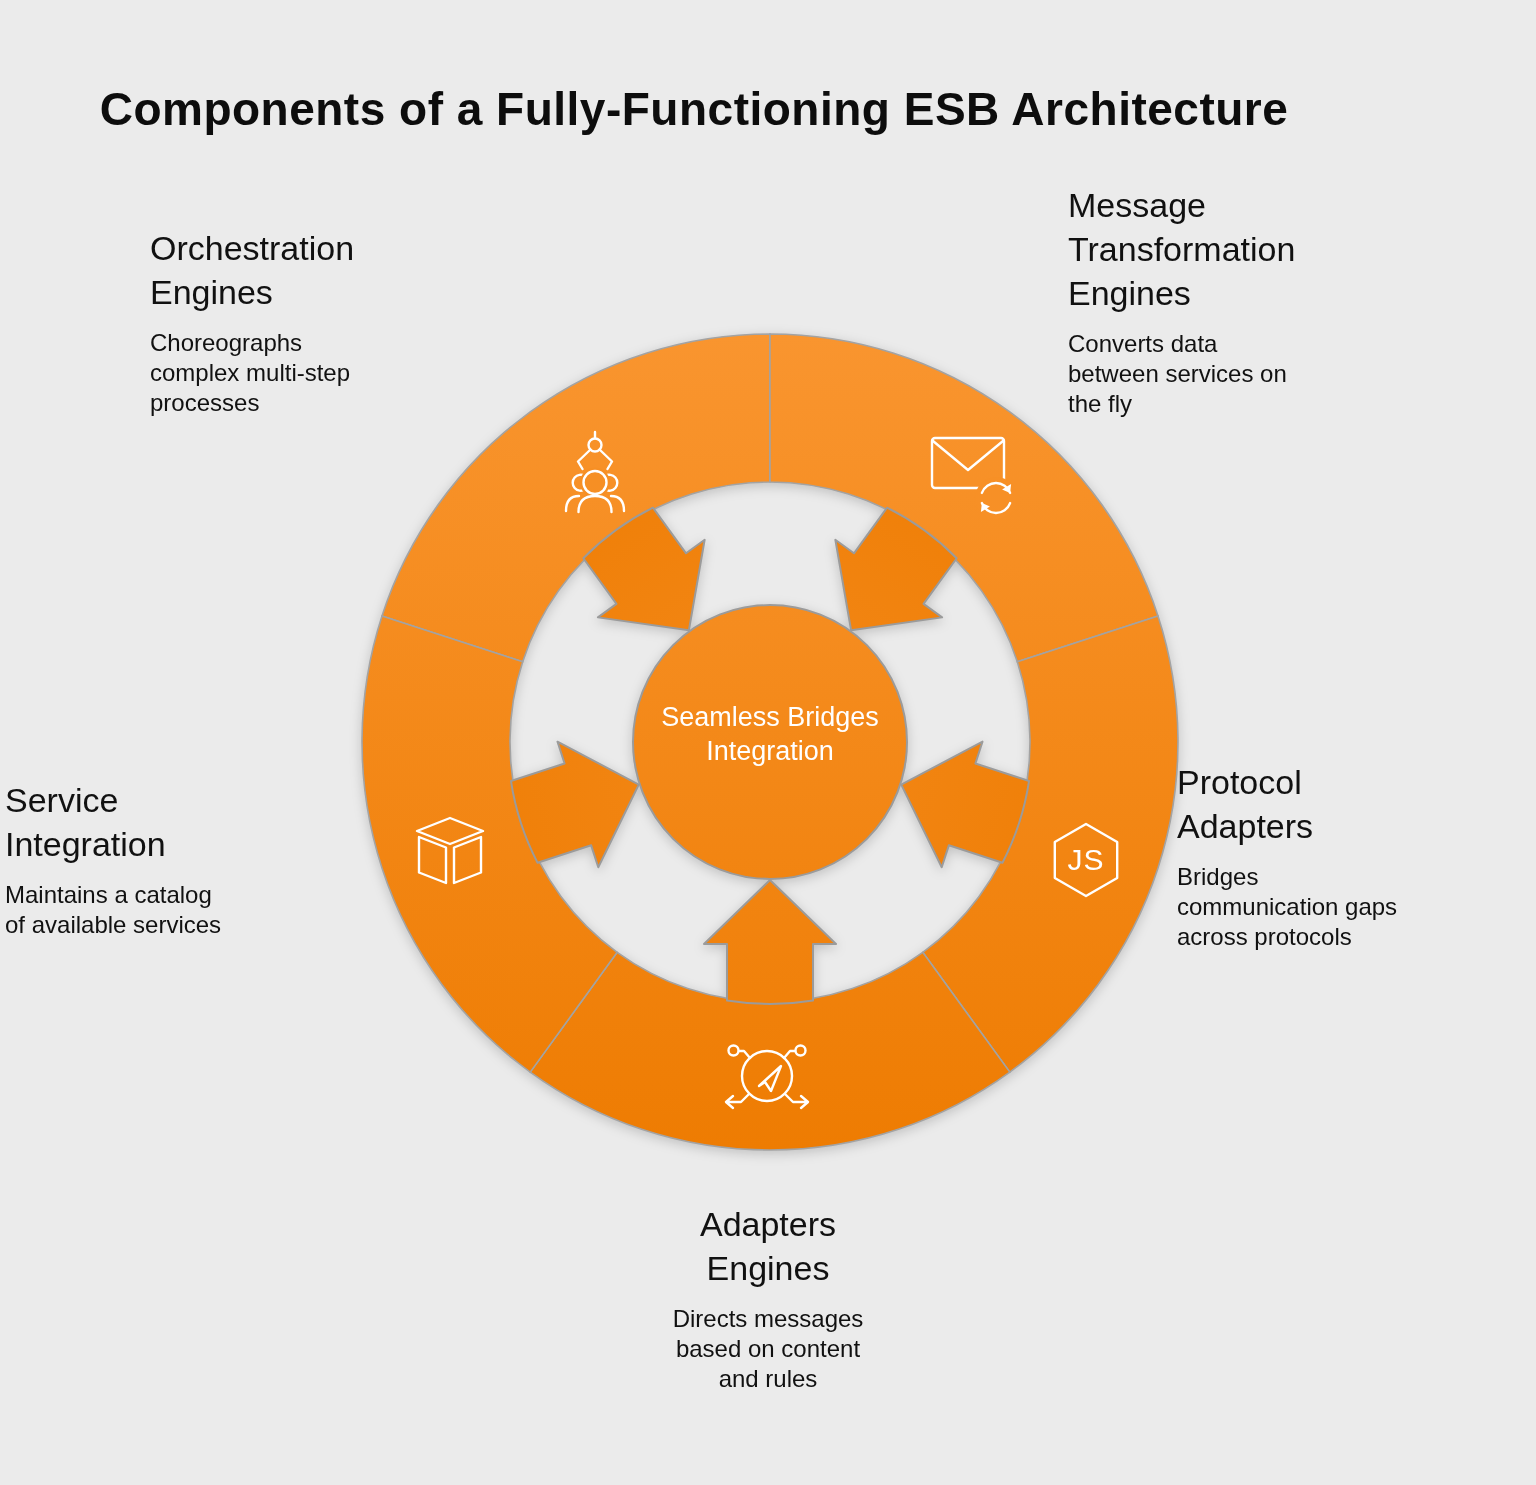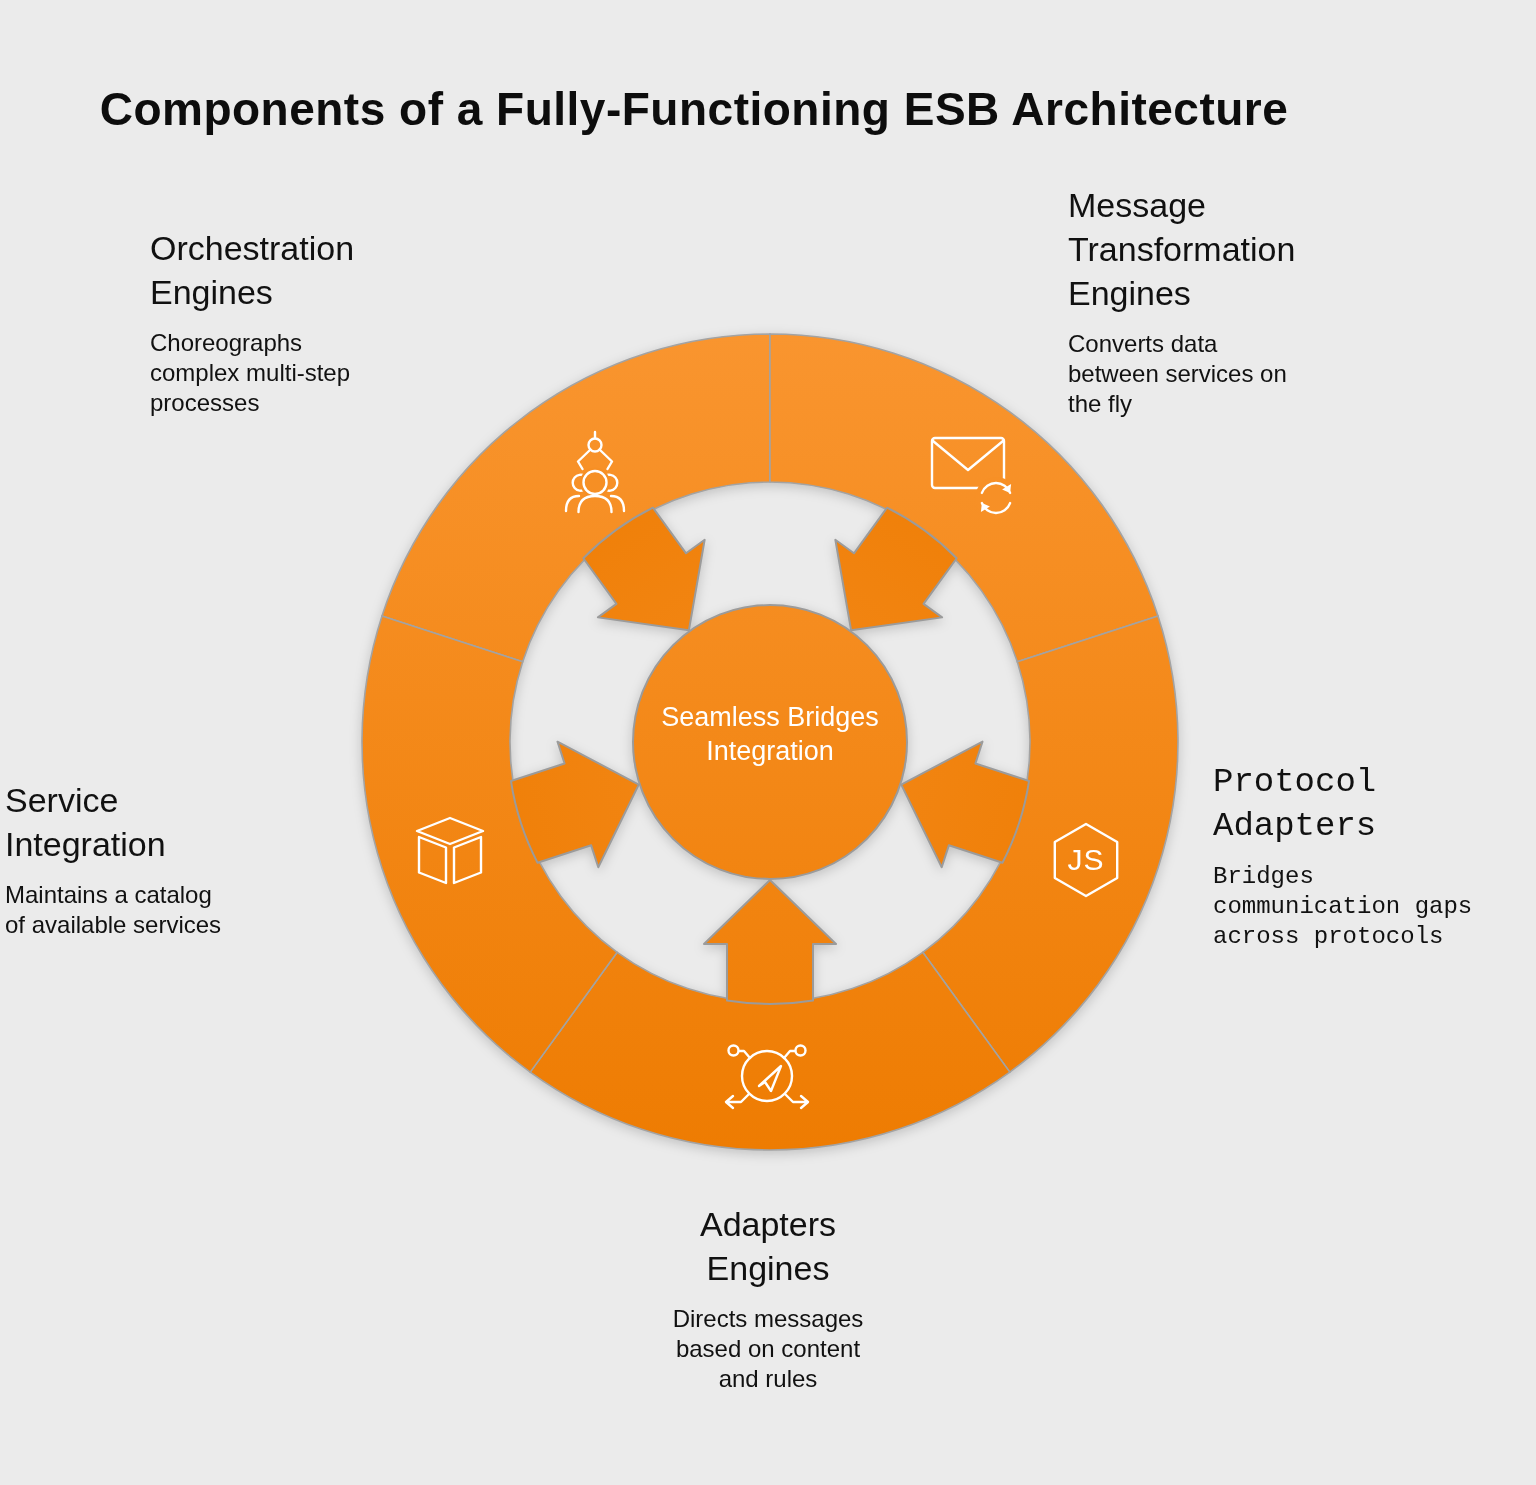--- a/index.html
+++ b/index.html
@@ -160,21 +160,21 @@
 
   <div class="label-block align-left" style="left:1068px; top:183px; width:330px;">
     <div class="label-heading">Message
 Transformation
 Engines</div>
     <div class="label-desc">Converts data
 between services on
 the fly</div>
   </div>
 
-  <div class="label-block align-left" style="left:1213px; top:760px; width:310px;font-family:Liberation Mono, monospace;">
+  <div class="label-block align-left" style="left:1177px; top:760px; width:310px;">
     <div class="label-heading">Protocol
 Adapters</div>
     <div class="label-desc">Bridges
 communication gaps
 across protocols</div>
   </div>
 
   <div class="label-block align-center" style="left:568px; top:1202px; width:400px;">
     <div class="label-heading">Adapters
 Engines</div>

